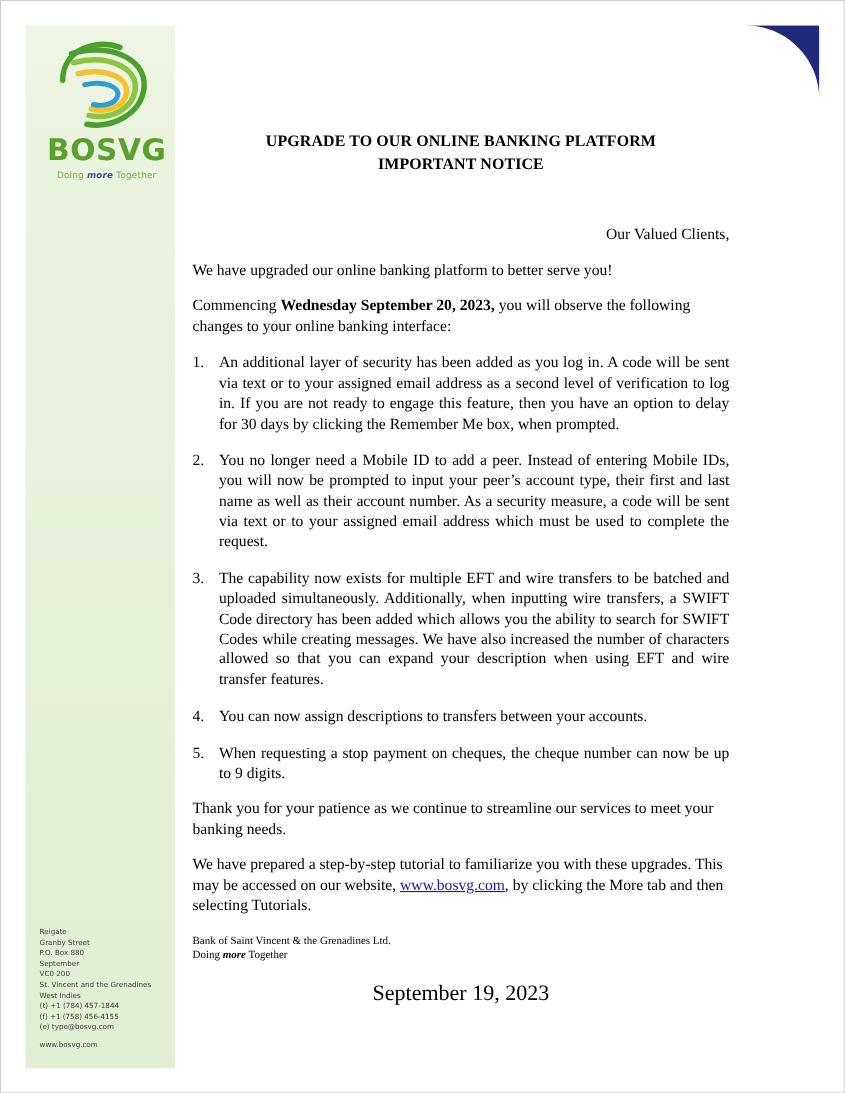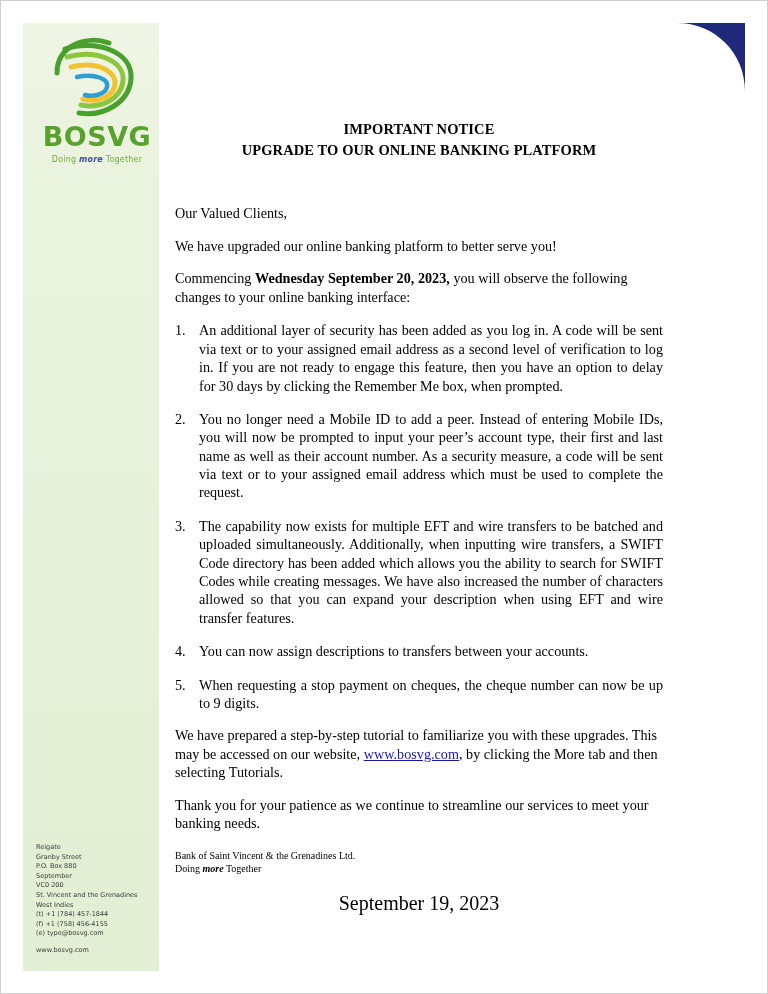--- a/index.html
+++ b/index.html
@@ -112,21 +112,21 @@
     font-size: 14.5px;
     line-height: 1.42;
     letter-spacing: 0.1px;
   }
   .para {
     font-size: 14.2px;
     line-height: 1.30;
     margin-top: 14px;
     text-align: left;
   }
-  .para.first { margin-top: 44px; }
+  .para.first { margin-top: 44px; text-align: right; }
   .bold { font-weight: bold; }
   .ital { font-style: italic; }
   ol.list {
     margin: 0;
     padding: 0;
     list-style: none;
   }
   ol.list li {
     position: relative;
     font-size: 14.2px;
@@ -188,41 +188,41 @@
     <div>West Indies</div>
     <div>(t) +1 (784) 457-1844</div>
     <div>(f) +1 (758) 456-4155</div>
     <div>(e) type@bosvg.com</div>
   </div>
   <div class="website">www.bosvg.com</div>
 
   <div class="content">
 
     <div class="title">
+      <div>UPGRADE TO OUR ONLINE BANKING PLATFORM</div>
       <div>IMPORTANT NOTICE</div>
-      <div>UPGRADE TO OUR ONLINE BANKING PLATFORM</div>
     </div>
 
     <p class="para first">Our Valued Clients,</p>
 
     <p class="para">We have upgraded our online banking platform to better serve you!</p>
 
     <p class="para"><span>Commencing </span><span class="bold">Wednesday September 20, 2023,</span><span> you will observe the following changes to your online banking interface:</span></p>
 
     <ol class="list">
       <li><span class="num">1.</span><span>An additional layer of security has been added as you log in. A code will be sent via text or to your assigned email address as a second level of verification to log in. If you are not ready to engage this feature, then you have an option to delay for 30 days by clicking the Remember Me box, when prompted.</span></li>
       <li><span class="num">2.</span><span>You no longer need a Mobile ID to add a peer. Instead of entering Mobile IDs, you will now be prompted to input your peer’s account type, their first and last name as well as their account number. As a security measure, a code will be sent via text or to your assigned email address which must be used to complete the request.</span></li>
       <li><span class="num">3.</span><span>The capability now exists for multiple EFT and wire transfers to be batched and uploaded simultaneously. Additionally, when inputting wire transfers, a SWIFT Code directory has been added which allows you the ability to search for SWIFT Codes while creating messages. We have also increased the number of characters allowed so that you can expand your description when using EFT and wire transfer features.</span></li>
       <li><span class="num">4.</span><span>You can now assign descriptions to transfers between your accounts.</span></li>
       <li><span class="num">5.</span><span>When requesting a stop payment on cheques, the cheque number can now be up to 9 digits.</span></li>
     </ol>
 
+    <p class="para">Thank you for your patience as we continue to streamline our services to meet your banking needs.</p>
+
     <p class="para"><span>We have prepared a step-by-step tutorial to familiarize you with these upgrades. This may be accessed on our website, </span><a class="link" href="#">www.bosvg.com</a><span>, by clicking the More tab and then selecting Tutorials.</span></p>
-
-    <p class="para">Thank you for your patience as we continue to streamline our services to meet your banking needs.</p>
 
     <div class="sig">
       <div>Bank of Saint Vincent &amp; the Grenadines Ltd.</div>
       <div><span>Doing </span><span class="bold ital">more</span><span> Together</span></div>
     </div>
 
     <div class="date">September 19, 2023</div>
   </div>
 </div>
 

